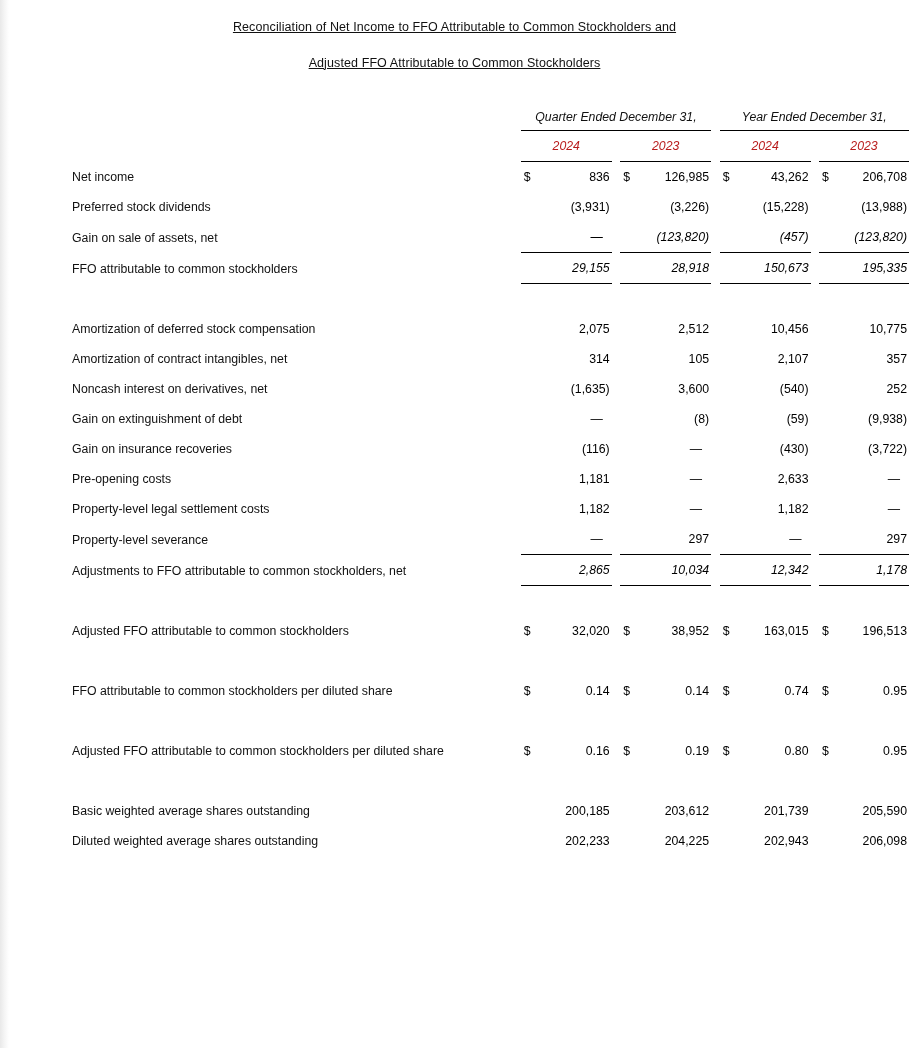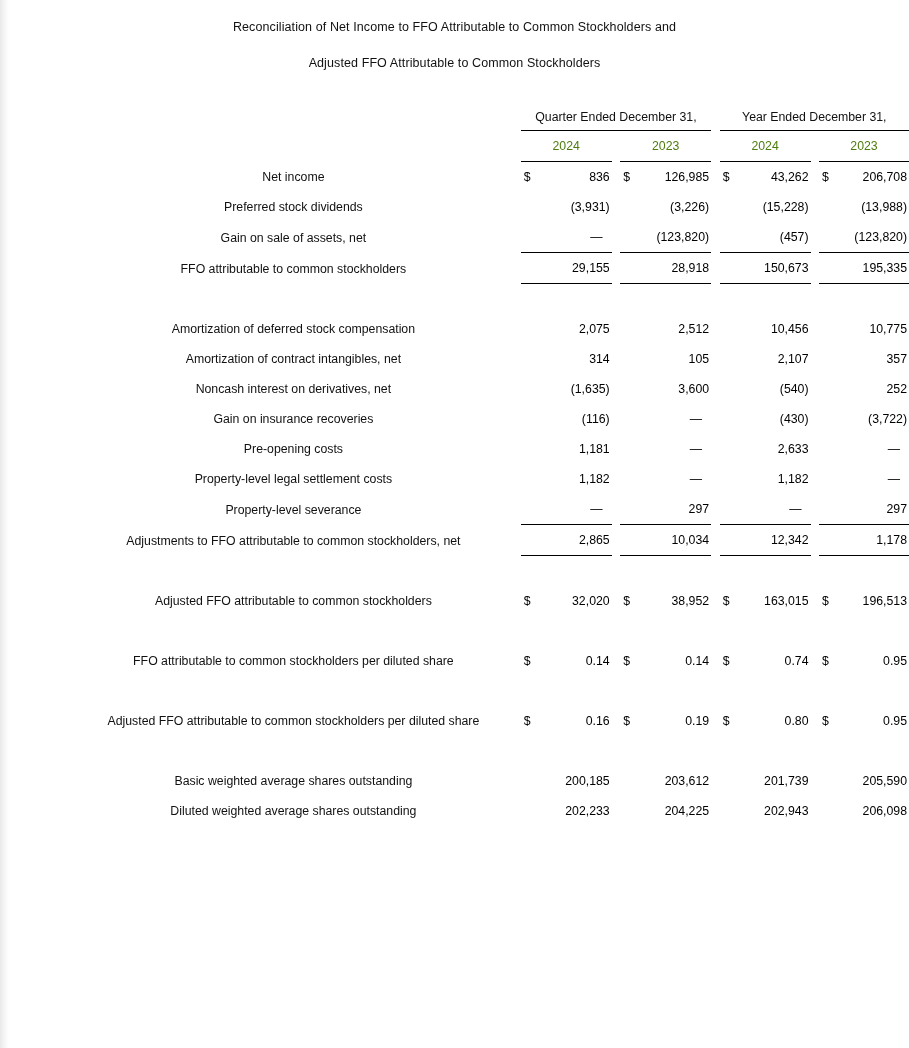--- a/index.html
+++ b/index.html
@@ -35,20 +35,21 @@
   
   .title-block {
     padding-top: 20px;
     text-align: center;
   }
   .title-line {
     font-size: 12.5px;
     line-height: 1.25;
     color: #111;
     letter-spacing: 0.1px;
+    text-decoration: underline;
   }
   .title-line.second { margin-top: 20px; }
 
   
   table.fin {
     position: absolute;
     top: 104px;
     left: 0;
     border-collapse: collapse;
     table-layout: fixed;
@@ -63,21 +64,21 @@
 
   td, th {
     padding: 0;
     vertical-align: bottom;
     font-weight: normal;
   }
 
   .lbl {
     padding-left: 72px;
     padding-right: 6px;
-    text-align: center;
+    text-align: left;
     white-space: nowrap;
     height: 30px;
     line-height: 30px;
     color: #111;
   }
   .cur {
     text-align: left;
     height: 30px;
     line-height: 30px;
     padding-left: 3px;
@@ -88,39 +89,39 @@
     line-height: 30px;
     padding-right: 2px;
     white-space: nowrap;
     font-variant-numeric: tabular-nums;
   }
   
   .num.dash { padding-right: 9px; }
 
   
   .rule-top  { border-top: 1px solid #000; }
-  .rule-bot  { border-bottom: 1px solid #000; }
+  .rule-bot  { border-bottom: 1px solid #000; font-style: italic; }
 
   tr.spacer td { height: 30px; line-height: 30px; }
 
   
   .hdr-group {
     text-align: center;
     height: 26px;
     line-height: 26px;
     font-size: 12.3px;
     color: #111;
     white-space: nowrap;
   }
   .hdr-year {
     text-align: center;
     height: 30px;
     line-height: 30px;
     font-size: 12.3px;
-    color: #4d7c0f;
+    color: #b91c1c;
   }
 </style>
 </head>
 <body>
 
 <div class="page-gutter"></div>
 
 <div class="sheet">
 
   <div class="title-block">
@@ -257,20 +258,34 @@
           <td class="cur"></td>
           <td class="num">3,600</td>
           <td></td>
           <td class="cur"></td>
           <td class="num">(540)</td>
           <td></td>
           <td class="cur"></td>
           <td class="num">252</td>
         </tr>
         <tr>
+          <td class="lbl">Gain on extinguishment of debt</td>
+          <td class="cur"></td>
+          <td class="num dash">—</td>
+          <td></td>
+          <td class="cur"></td>
+          <td class="num">(8)</td>
+          <td></td>
+          <td class="cur"></td>
+          <td class="num">(59)</td>
+          <td></td>
+          <td class="cur"></td>
+          <td class="num">(9,938)</td>
+        </tr>
+        <tr>
           <td class="lbl">Gain on insurance recoveries</td>
           <td class="cur"></td>
           <td class="num">(116)</td>
           <td></td>
           <td class="cur"></td>
           <td class="num dash">—</td>
           <td></td>
           <td class="cur"></td>
           <td class="num">(430)</td>
           <td></td>

